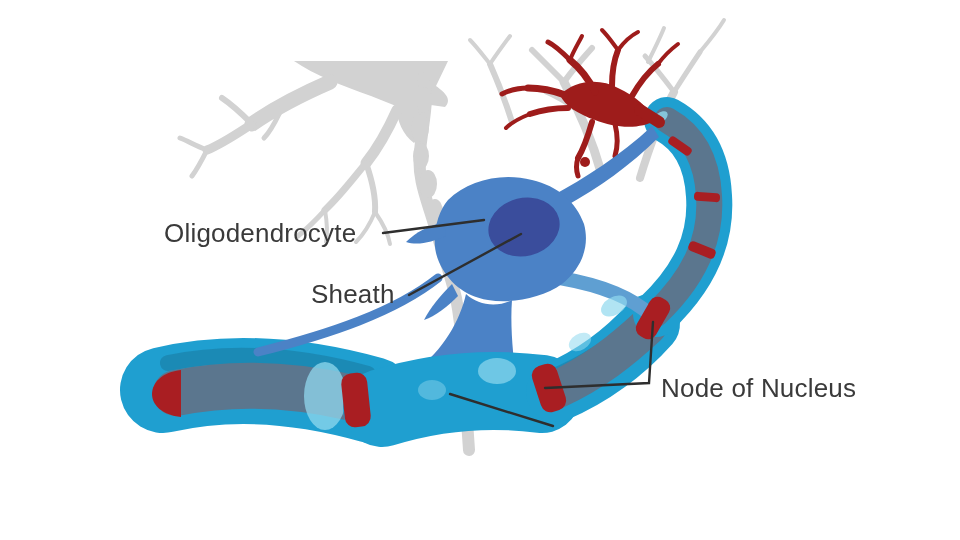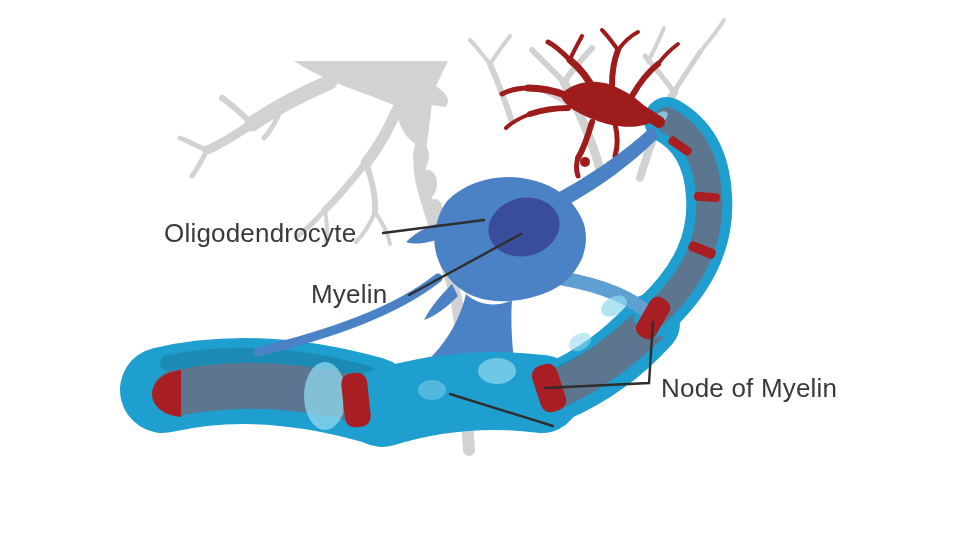--- a/index.html
+++ b/index.html
@@ -158,15 +158,15 @@
 
     <g stroke="var(--leader-line)" stroke-width="2.4" fill="none" stroke-linecap="round" stroke-linejoin="miter">
       <path d="M383,233 L484,220"></path>
       <path d="M409,295 L521,234"></path>
       <path d="M545,388 L649,383 L653,322"></path>
       <path d="M450,394 L553,426"></path>
     </g>
   </svg>
 
   <div class="diagram-label lbl-oligodendrocyte">Oligodendrocyte</div>
-  <div class="diagram-label lbl-nucleus">Myelin</div>
-  <div class="diagram-label lbl-node-of-ranvier">Node of Myelin</div>
+  <div class="diagram-label lbl-nucleus">Sheath</div>
+  <div class="diagram-label lbl-node-of-ranvier">Node of Nucleus</div>
 </div>
 
 </body></html>

